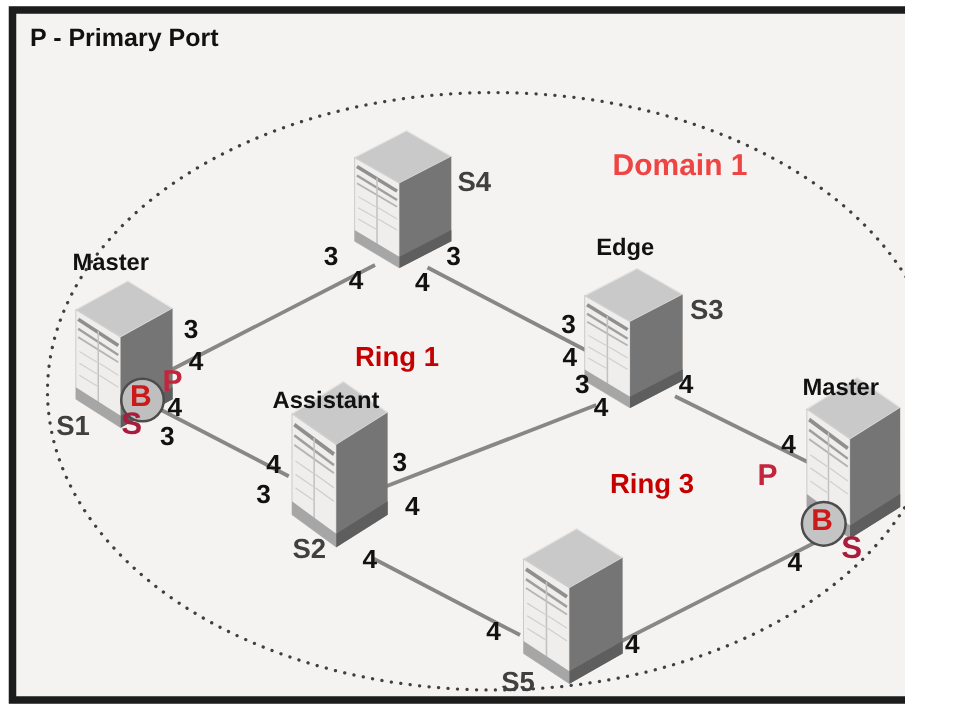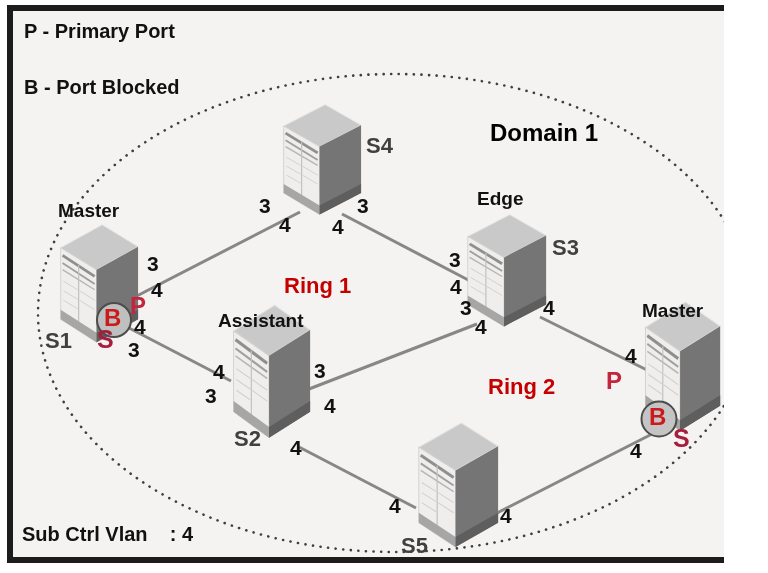--- a/index.html
+++ b/index.html
@@ -5,21 +5,21 @@
   html,body { margin:0; padding:0; background:#ffffff; font-family:"Liberation Sans",sans-serif; }
   .stage { position:relative; width:724px; height:573px; background:#ffffff; overflow:hidden; }
   .frame { position:absolute; left:7px; top:5px; width:742px; height:546px;
            border:6px solid #1c1c1c; background:#f5f3f1; }
   .art { position:absolute; left:0; top:0; width:768px; height:573px; }
   .lbl { position:absolute; font-weight:bold; color:#111; white-space:pre; line-height:1.1; }
   .legend { font-size:20px; }
   .num    { font-size:21px; }
   .role   { font-size:19px; }
   .sid    { font-size:22px; color:#404040; }
-  .domain { font-size:24px; color:#000000;text-align:center; }
+  .domain { font-size:24px; color:#ef4444;text-align:center; }
   .ring   { font-size:22px; color:#c40000; }
   .pmark  { font-size:24px; color:#c3263c; }
   .smark  { font-size:25px; color:#a81c3c; }
   .bmark  { font-size:24px; color:#cc1a1a; }
 </style>
 </head>
 <body>
 
 <div class="stage">
   <div class="frame"></div>
@@ -73,27 +73,25 @@
       </g>
     <g transform="translate(640,299) scale(0.911,1.046)">
         <use href="#tower"></use>
       </g>
 
     <circle cx="114" cy="320" r="17" fill="#bfbfbf" stroke="#4c4c4c" stroke-width="2"></circle>
     <circle cx="659" cy="419" r="17.5" fill="#c4c4c4" stroke="#4c4c4c" stroke-width="2"></circle>
   </svg>
 
   <span class="lbl legend" style="left:24px;top:20px">P - Primary Port</span>
-  <span class="lbl legend" style="left:24px;top:76px">B - Port Blocked</span>
 
-  <span class="lbl legend" style="left:22px;top:523px">Sub Ctrl Vlan    : 4</span>
 
   <span class="lbl domain" style="left:490px;top:120px">Domain 1</span>
   <span class="lbl ring" style="left:284px;top:274px">Ring 1</span>
-  <span class="lbl ring" style="left:488px;top:375px">Ring 2</span>
+  <span class="lbl ring" style="left:488px;top:375px">Ring 3</span>
 
   <span class="lbl role" style="left:58px;top:201px">Master</span>
   <span class="lbl role" style="left:218px;top:311px">Assistant</span>
   <span class="lbl role" style="left:477px;top:189px">Edge</span>
   <span class="lbl role" style="left:642px;top:301px">Master</span>
 
   <span class="lbl sid" style="left:45px;top:329px">S1</span>
   <span class="lbl sid" style="left:234px;top:427px">S2</span>
   <span class="lbl sid" style="left:552px;top:236px">S3</span>
   <span class="lbl sid" style="left:366px;top:134px">S4</span>

